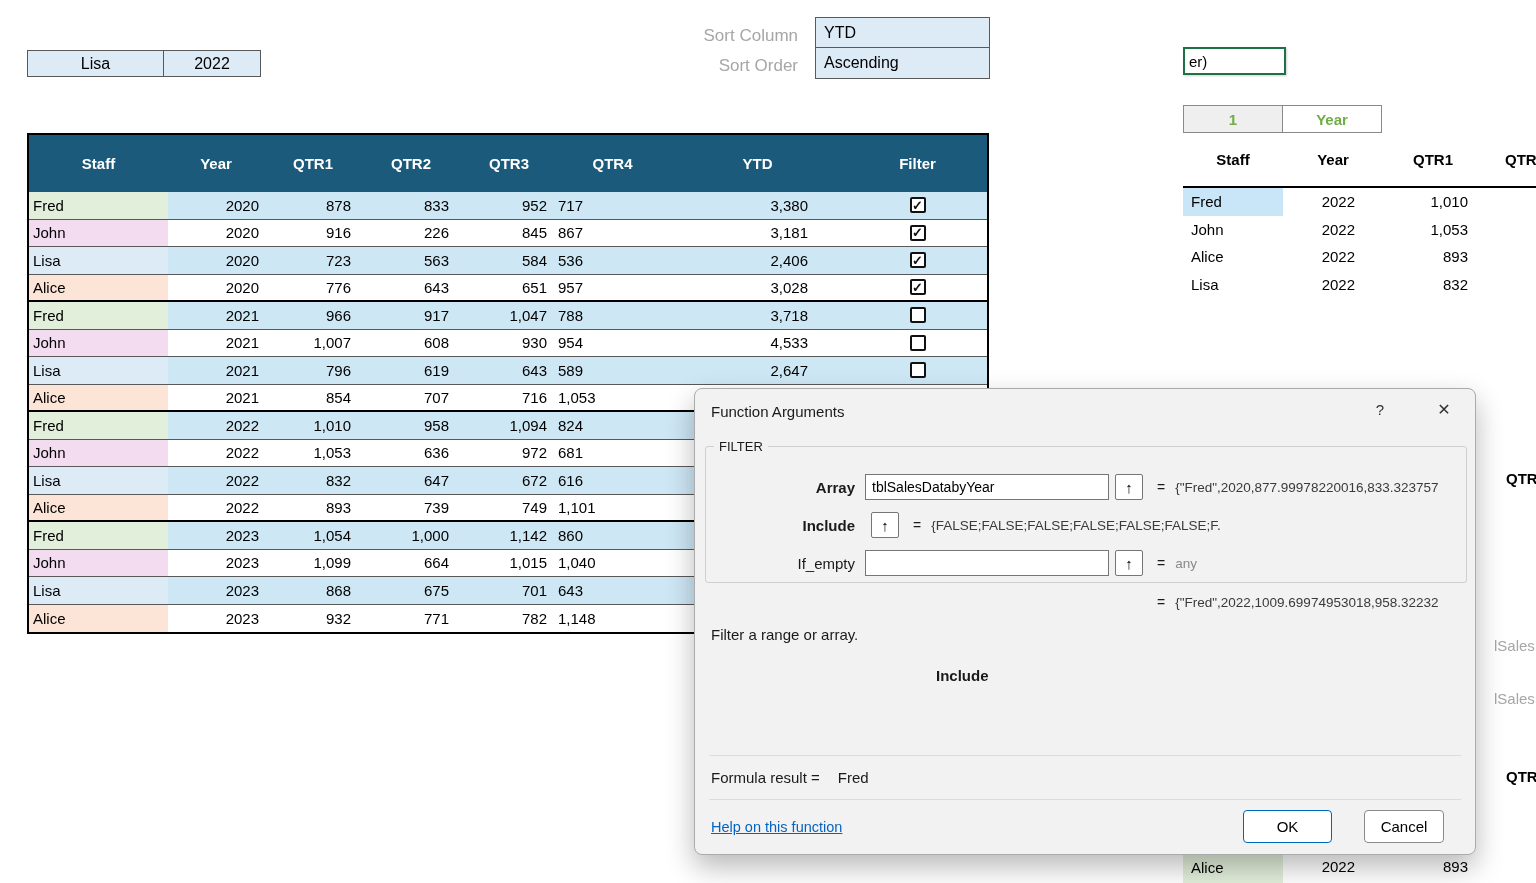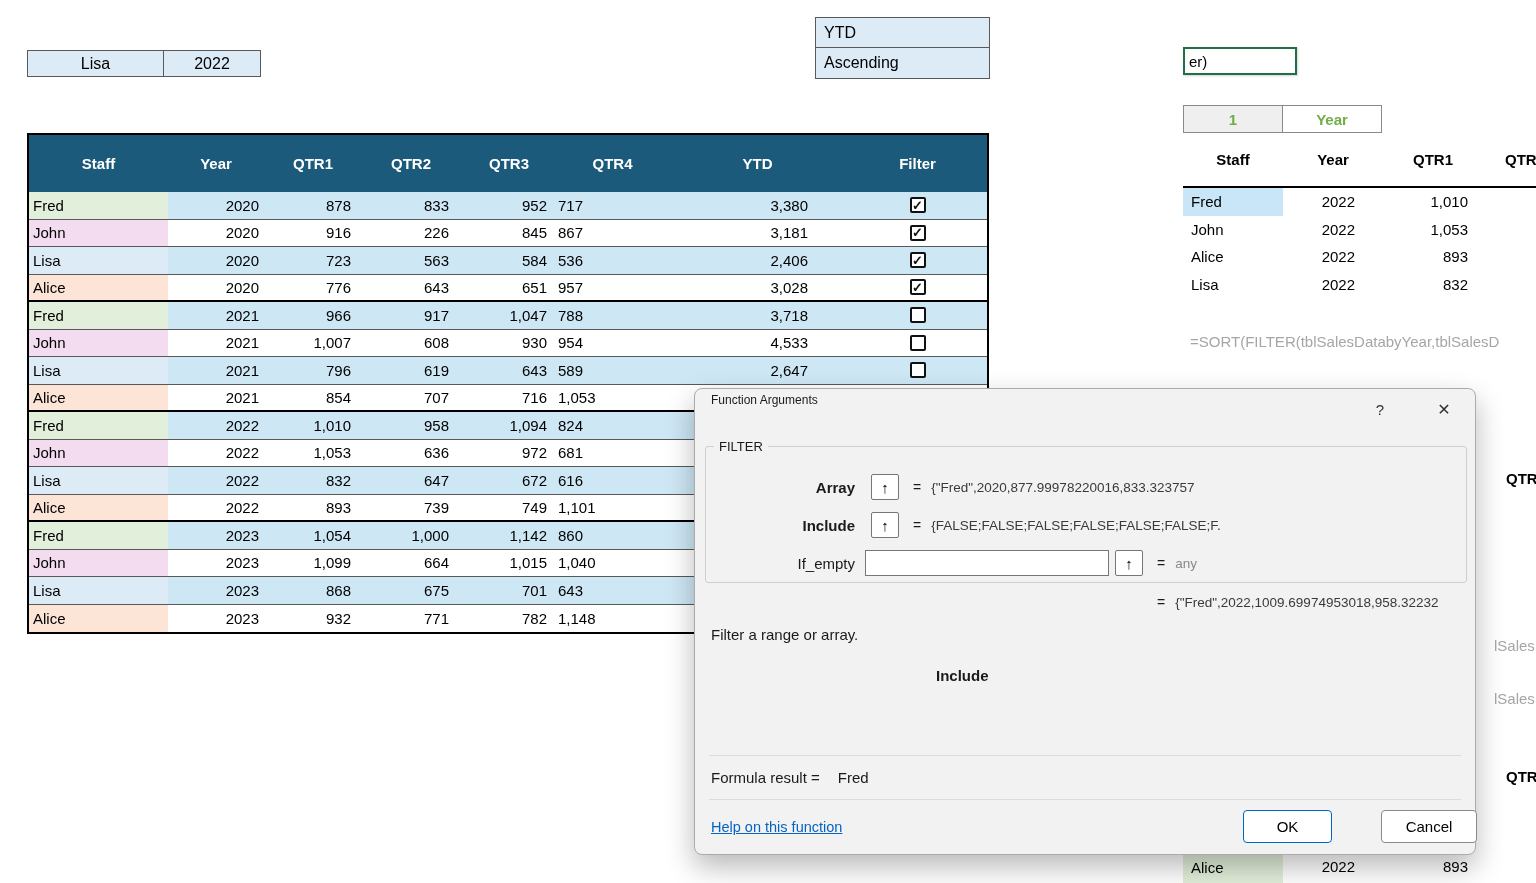--- a/index.html
+++ b/index.html
@@ -13,21 +13,21 @@
   #sel .cell:first-child { width:136px; border-right:1px solid #595959; }
   #sel .cell:last-child { width:96px; }
 
   
   #sort-labels { position:absolute; left:620px; top:21px; width:178px; text-align:right; color:#A6A6A6; font-size:17px; line-height:30px; }
   #sort-values { position:absolute; left:815px; top:17px; width:175px; border:1px solid #595959; }
   .sv-cell { height:30px; background:#DDEBF7; font-size:16px; display:flex; align-items:center; padding-left:8px; }
   .sv-cell:first-child { border-bottom:1px solid #595959; }
 
   
-  #edit-cell { position:absolute; left:1183px; top:47px; width:114px; height:28px; border:2px solid #1E7145; background:#fff; font-size:15px; display:flex; align-items:center; padding-left:4px; box-shadow:1px 1px 2px rgba(0,0,0,.18); }
+  #edit-cell { position:absolute; left:1183px; top:47px; width:103px; height:28px; border:2px solid #1E7145; background:#fff; font-size:15px; display:flex; align-items:center; padding-left:4px; box-shadow:1px 1px 2px rgba(0,0,0,.18); }
 
   
   #rt-h1 { position:absolute; left:1183px; top:105px; display:flex; }
   .rt-h1cell { width:100px; height:28px; border:1px solid #8a8a8a; display:flex; align-items:center; justify-content:center; font-weight:bold; font-size:15px; }
   .rt-h1cell.a { background:#EFEFEF; }
   .rt-h1cell.b { background:#fff; margin-left:-1px; }
   #rt-h2 { position:absolute; left:1183px; top:133px; width:353px; height:55px; display:flex; align-items:center; border-bottom:2px solid #000; font-weight:600; font-size:15px; }
   .rh0,.rh1,.rh2 { width:100px; text-align:center; }
   .rh3 { width:53px; text-align:left; padding-left:22px; overflow:hidden; white-space:nowrap; }
   #rt-body { position:absolute; left:1183px; top:188px; width:353px; }
@@ -59,21 +59,21 @@
   
   .frag-bold { position:absolute; font-weight:600; font-size:15px; white-space:nowrap; }
   .frag-gray { position:absolute; color:#A6A6A6; font-size:15px; white-space:nowrap; }
   #bottom-row { position:absolute; left:1183px; top:851px; display:flex; font-size:15px; z-index:5; }
   #bottom-row .bc0 { width:100px; height:32px; display:flex; align-items:center; padding-left:8px; }
   #bottom-row .bc1 { width:100px; text-align:right; padding-right:28px; line-height:32px; }
   #bottom-row .bc2 { width:100px; text-align:right; padding-right:15px; line-height:32px; }
 
   
   #dialog { position:absolute; left:694px; top:388px; width:782px; height:467px; background:#F2F2F2; border:1px solid #ABABAB; border-radius:8px; box-shadow:0 12px 28px rgba(0,0,0,.28); z-index:20; font-size:15px; color:#1a1a1a; }
-  .dlg-title { position:absolute; left:16px; top:4px; font-size:12px; }
+  .dlg-title { position:absolute; left:16px; top:14px; font-size:15px; }
   .dlg-sysbtn { position:absolute; top:7px; width:26px; height:26px; display:flex; align-items:center; justify-content:center; color:#333; font-size:15px; }
   #dlg-help-btn { left:672px; }
   #dlg-close-btn { left:736px; font-size:16px; }
   #dlg-group { position:absolute; left:10px; top:50px; width:762px; height:144px; border:1px solid #CFCFCF; border-radius:3px; }
   #dlg-group legend { margin-left:8px; padding:0 5px; font-size:13px; }
   .f-row { position:absolute; left:0; width:100%; height:26px; display:flex; align-items:center; }
   .f-label { width:170px; text-align:right; padding-right:10px; font-size:15px; }
   .bold { font-weight:bold; }
   .f-input { width:244px; height:26px; border:1px solid #767676; background:#fff; font-size:14px; padding:0 6px; font-family:inherit; }
   .refedit { width:28px; height:26px; margin-left:6px; border:1px solid #767676; background:#fff; display:flex; align-items:center; justify-content:center; font-size:15px; font-weight:bold; border-radius:2px; cursor:default; }
@@ -86,32 +86,36 @@
   #dlg-desc { position:absolute; left:16px; top:237px; font-size:15px; }
   #dlg-include { position:absolute; left:241px; top:278px; font-size:15px; display:flex; }
   #dlg-include .txt { margin-left:14px; }
   .dlg-hr { position:absolute; left:14px; right:14px; border-top:1px solid #DCDCDC; }
   #hr1 { top:366px; } #hr2 { top:410px; }
   #dlg-formula { position:absolute; left:16px; top:380px; font-size:15px; display:flex; }
   #dlg-formula .val { margin-left:18px; }
   #dlg-help-link { position:absolute; left:16px; top:430px; font-size:14.5px; color:#0563C1; text-decoration:underline; cursor:pointer; }
   .dlg-btn { position:absolute; top:421px; height:33px; background:#fff; border-radius:4px; font-size:15px; font-family:inherit; display:flex; align-items:center; justify-content:center; cursor:default; }
   #btn-ok { left:548px; width:89px; border:1px solid #0067C0; }
-  #btn-cancel { left:686px; width:96px; border:1px solid #8A8A8A; }
+  #btn-cancel { left:669px; width:80px; border:1px solid #8A8A8A; }
 </style>
 </head>
 <body>
 
 <div id="stage">
 
   <div id="sel">
     <div class="cell">Lisa</div>
     <div class="cell">2022</div>
   </div>
 
+  <div id="sort-labels">
+    <div>Sort Column</div>
+    <div>Sort Order</div>
+  </div>
   <div id="sort-values">
     <div class="sv-cell">YTD</div>
     <div class="sv-cell">Ascending</div>
   </div>
 
   <div id="edit-cell">er)</div>
 
   <div id="rt-h1">
     <div class="rt-h1cell a" style="color: rgb(112, 173, 71);">1</div>
     <div class="rt-h1cell b" style="color: rgb(112, 173, 71);">Year</div>
@@ -137,21 +141,20 @@
         <div class="r0">Alice</div>
         <div class="r1">2022</div>
         <div class="r2">893</div>
       </div>
       <div class="rrow">
         <div class="r0">Lisa</div>
         <div class="r1">2022</div>
         <div class="r2">832</div>
       </div>
     </div>
-  <div id="rt-formula">=SORT(FILTER(tblSalesDatabyYear,tblSalesD</div>
 
   <div id="main-table">
     <div id="mt-head" style="background: rgb(27, 90, 122);">
         <div class="hc c-staff">Staff</div>
         <div class="hc c-year">Year</div>
         <div class="hc c-q1">QTR1</div>
         <div class="hc c-q2">QTR2</div>
         <div class="hc c-q3">QTR3</div>
         <div class="hc c-q4">QTR4</div>
         <div class="hc c-ytd">YTD</div>
@@ -350,20 +353,21 @@
     <div class="dlg-title">Function Arguments</div>
     <div class="dlg-sysbtn" id="dlg-help-btn">?</div>
     <div class="dlg-sysbtn" id="dlg-close-btn">✕</div>
 
     <fieldset id="dlg-group">
       <legend>FILTER</legend>
     </fieldset>
 
     <div class="f-row" style="top:85px;">
       <span class="f-label bold">Array</span>
+      <input class="f-input" value="tblSalesDatabyYear" style="">
       <button class="refedit">
           <span>↑</span>
         </button>
       <span class="f-eq">=</span>
       <span class="f-res">{"Fred",2020,877.99978220016,833.323757</span>
     </div>
 
     <div class="f-row" style="top:123px;">
       <span class="f-label bold">Include</span>
       <button class="refedit">

